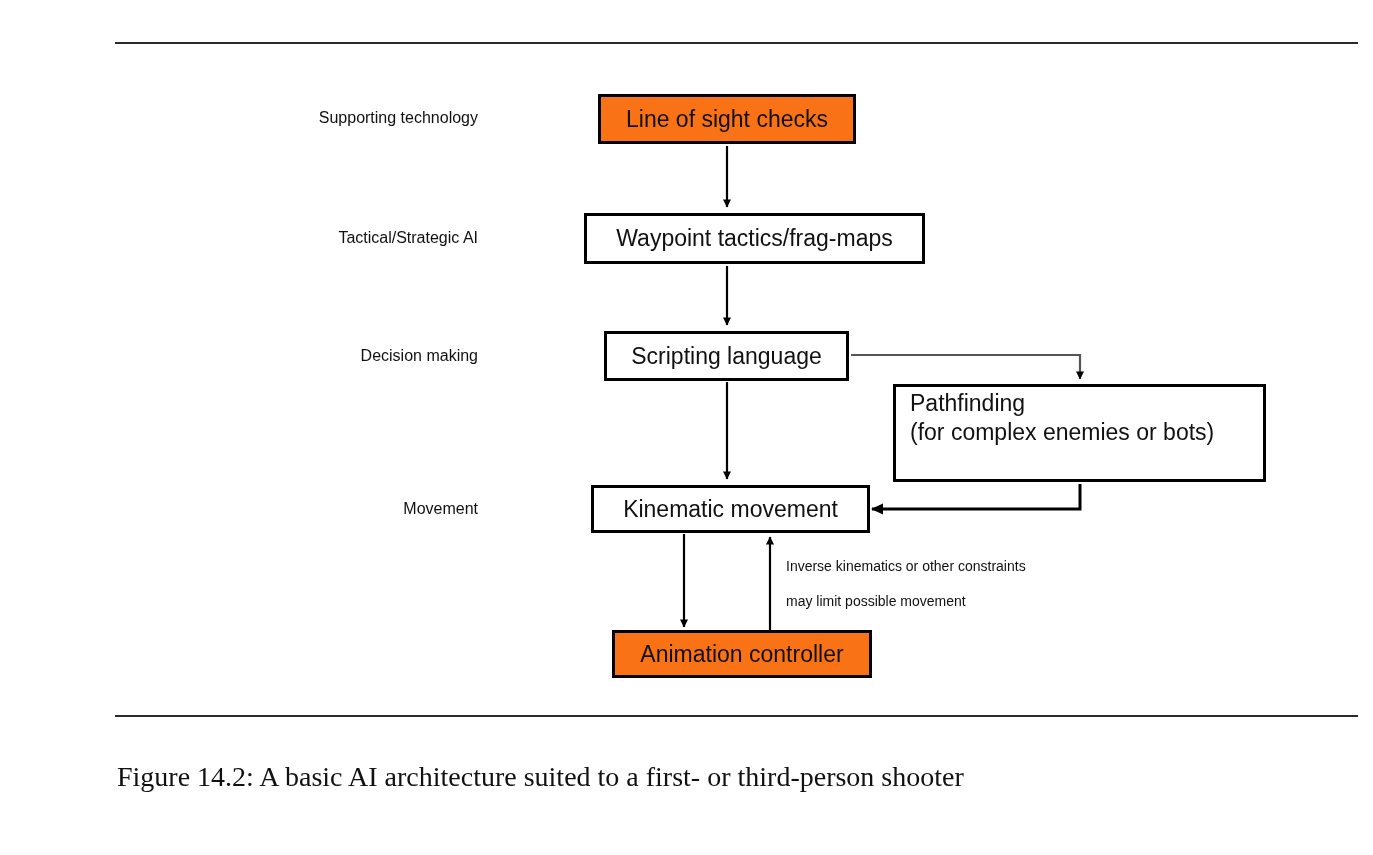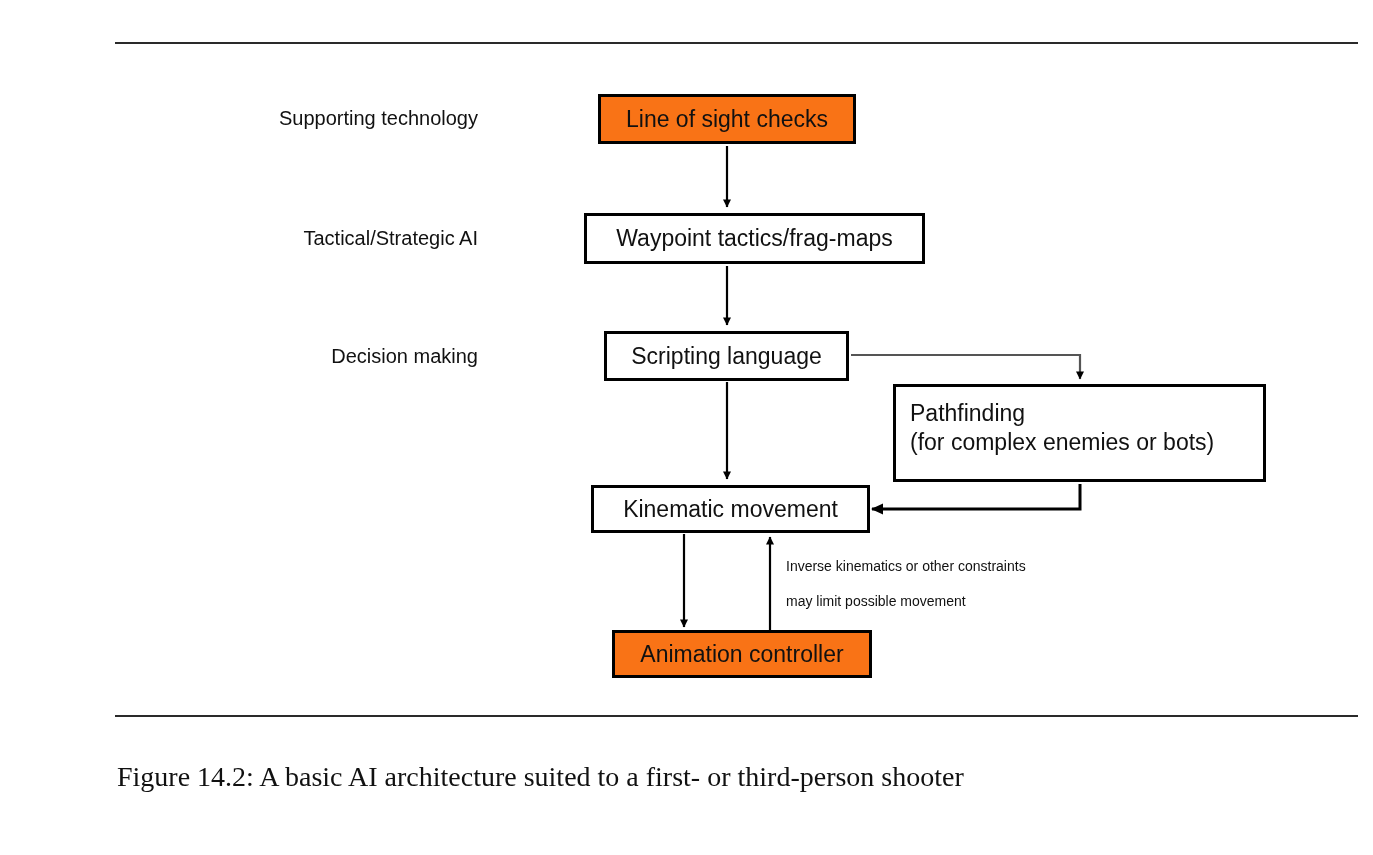--- a/index.html
+++ b/index.html
@@ -37,21 +37,21 @@
     position: absolute;
     left: 0; top: 0;
     width: 1373px;
     height: 855px;
     pointer-events: none;
   }
 
   .row-label {
     position: absolute;
     text-align: right;
-    font-size: 20px;
+    font-size: 16px;
     line-height: 26px;
     white-space: nowrap;
     color: #111111;
   }
 
   .node {
     position: absolute;
     box-sizing: border-box;
     background: #ffffff;
     border: 3px solid #000000;
@@ -60,21 +60,21 @@
     justify-content: center;
     font-size: 23px;
     line-height: 29px;
     color: #111111;
     white-space: pre-line;
   }
   .node.shaded { background: #f97316; }
   .node.left-text {
     justify-content: flex-start;
     align-items: flex-start;
-    padding: 12px 0 0 14px;
+    padding: 2px 0 0 14px;
     text-align: left;
   }
 
   .annotation {
     position: absolute;
     font-size: 14px;
     line-height: 35px;
     white-space: pre-line;
     color: #111111;
     text-align: left;
@@ -137,20 +137,21 @@
       <path d="M770,630 L770,537" stroke="#000000" stroke-width="2.2" fill="none" marker-end="url(#arrowThin)"></path>
     </g>
   </svg>
 
   <div class="row-label" style="left:158px; top:105px; width:320px;">Supporting technology</div>
 
   <div class="row-label" style="left:158px; top:225px; width:320px;">Tactical/Strategic AI</div>
 
   <div class="row-label" style="left:158px; top:343px; width:320px;">Decision making</div>
 
+  <div class="row-label" style="left:158px; top:496px; width:320px;">Movement</div>
 
   <div class="node shaded" style="left:598px; top:94px; width:258px; height:50px;">Line of sight checks</div>
 
   <div class="node" style="left:556px; top:213px; width:341px; height:51px;margin-left:28px;">Waypoint tactics/frag-maps</div>
 
   <div class="node" style="left:604px; top:331px; width:245px; height:50px;">Scripting language</div>
 
   <div class="node left-text" style="left:893px; top:384px; width:373px; height:98px;">Pathfinding
 (for complex enemies or bots)</div>
 

